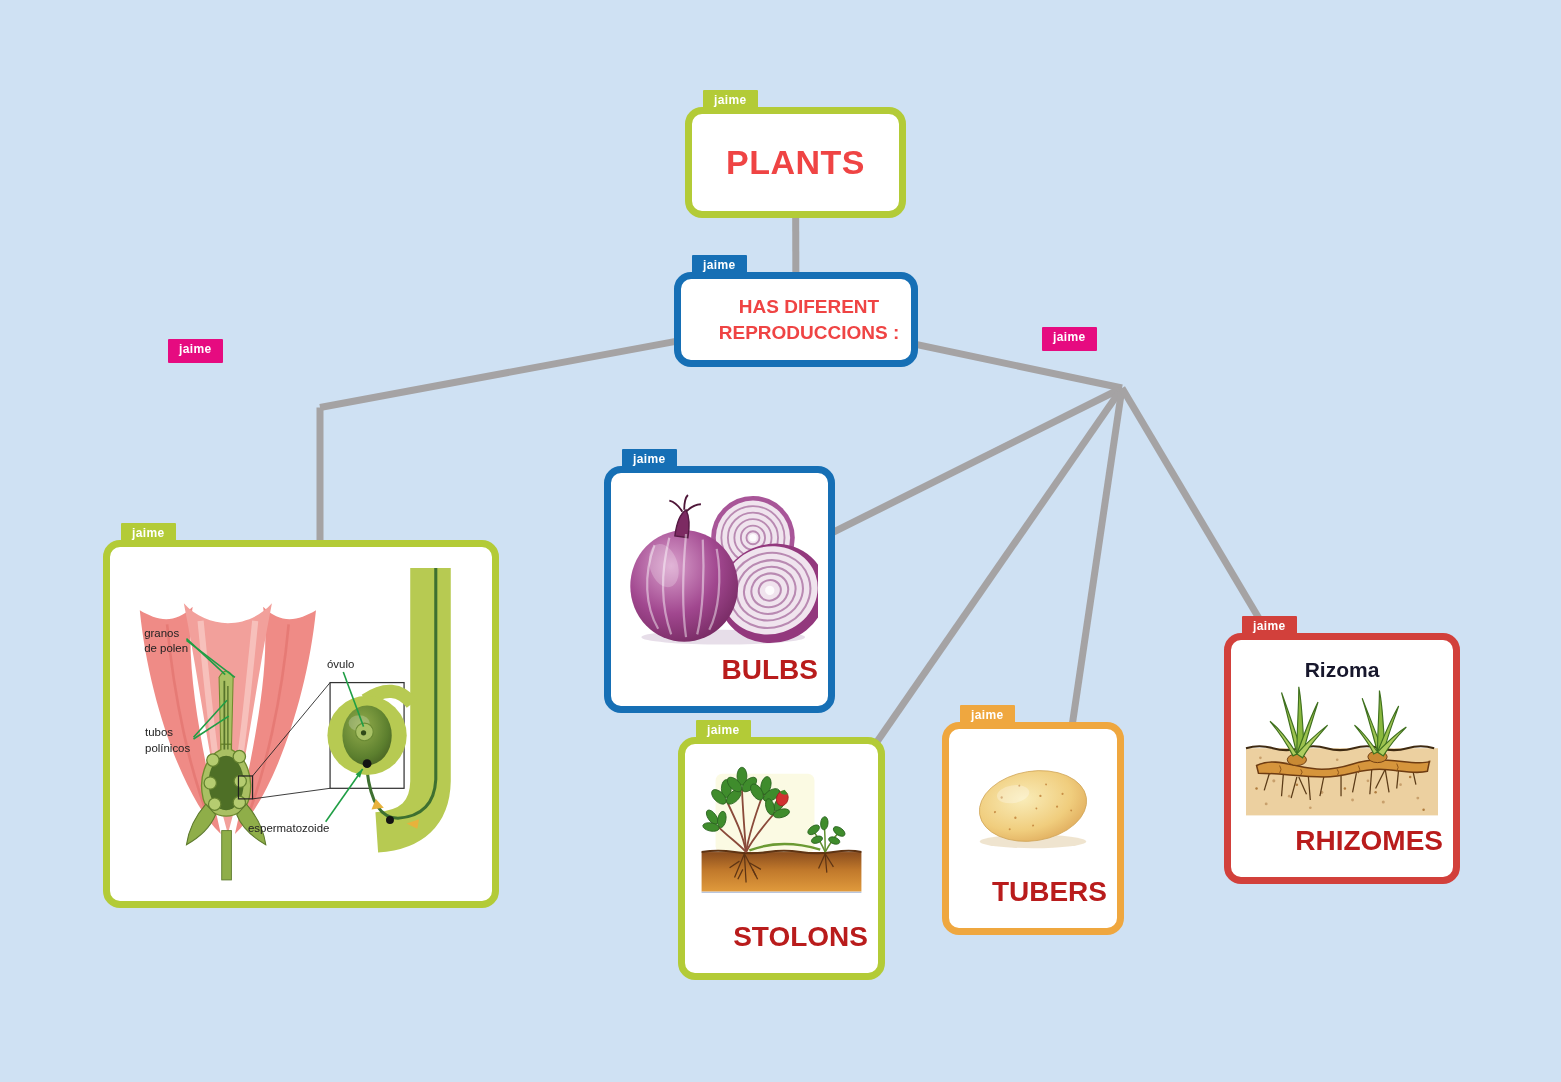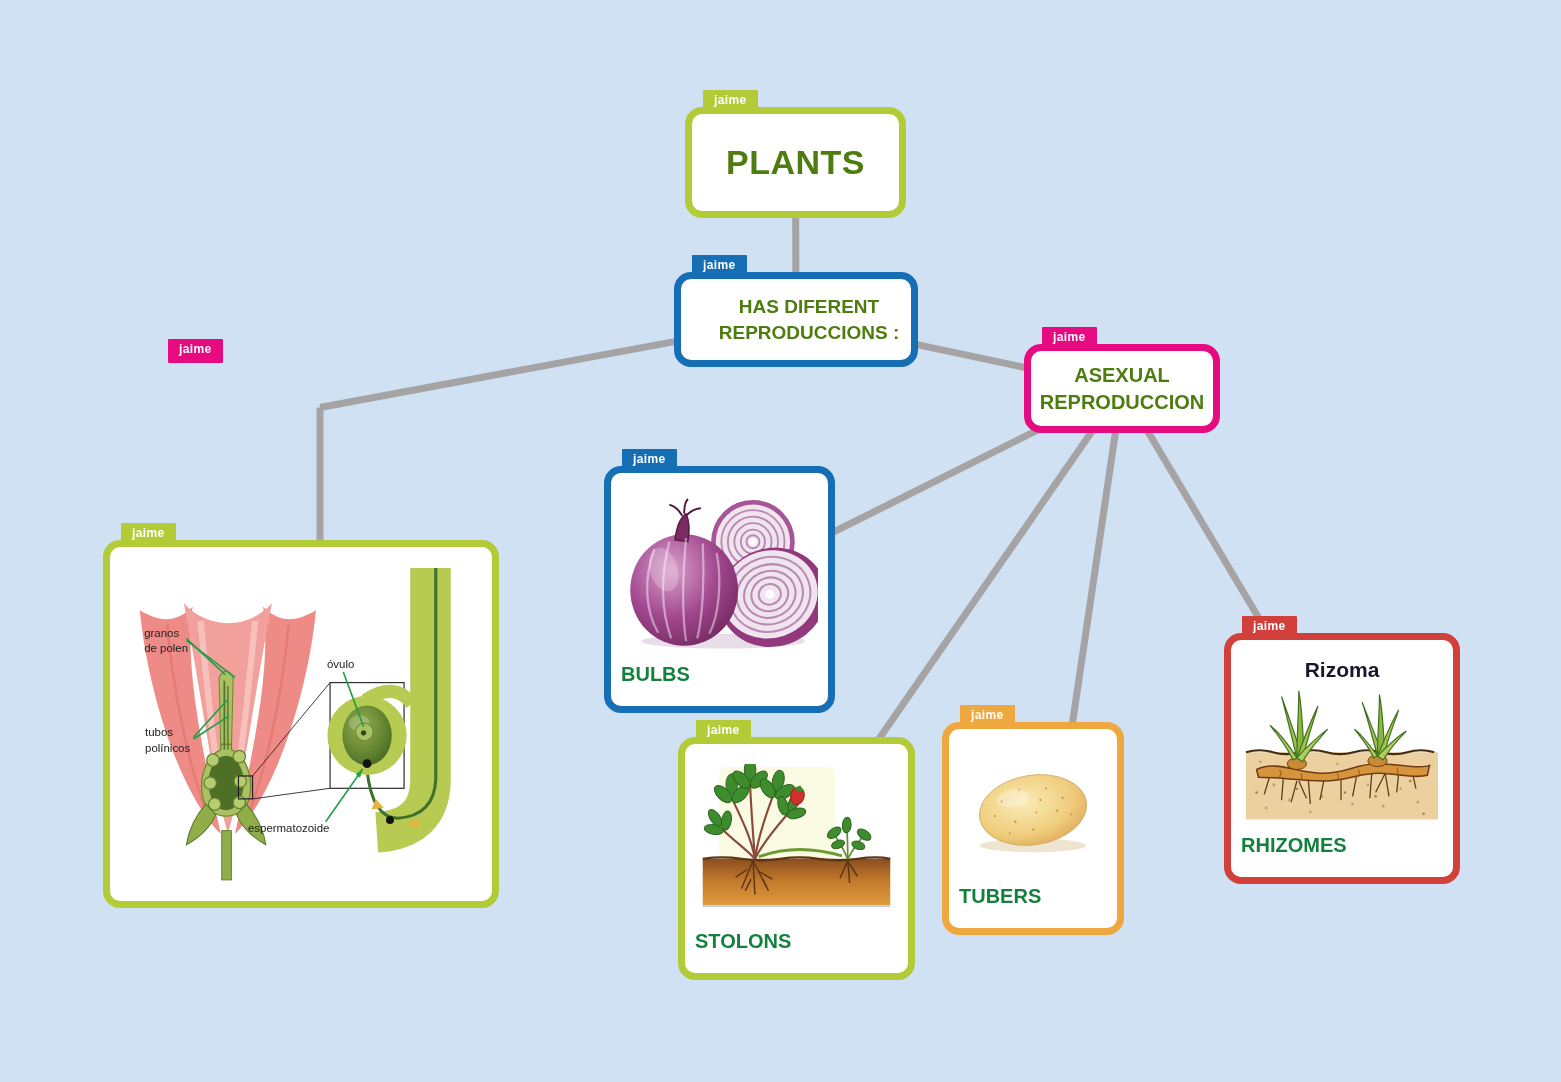--- a/index.html
+++ b/index.html
@@ -37,33 +37,33 @@
     border-radius:1px;
     z-index:3;
   }
   .c-green {--accent:#b3cb37;}
   .c-blue  {--accent:#166fb5;}
   .c-pink  {--accent:#e60b80;}
   .c-orange{--accent:#efa73f;}
   .c-red   {--accent:#d2403b;}
 
   .node-label{
-    color:#4d7c0f;font-weight:700;text-align:center;line-height:1.32;
+    color:#ef4444;font-weight:700;text-align:center;line-height:1.32;
     padding:0 10px;
   }
   .label-xl{font-size:34px;letter-spacing:.5px;}
   .label-xxl{font-size:36px;letter-spacing:.5px;}
   .label-md{font-size:19px;margin-left:26px;}
   .label-sm{font-size:20px;}
 
   
   .photo-body{padding:8px 10px;justify-content:flex-start;}
   .img-area{flex:1;display:flex;align-items:center;justify-content:center;width:100%;overflow:hidden;}
   .caption{
-    color:#15803d;font-weight:700;font-size:20px;text-align:left;
+    color:#b91c1c;font-weight:700;font-size:28px;text-align:right;
     margin:2px 0 12px 0;width:100%;
   }
   .img-title{
     color:#17172c;font-weight:700;font-size:21px;text-align:center;
     margin:10px 0 0 0;width:100%;
   }
   .figure-body{padding:6px;}
   .figure-body svg{width:100%;height:100%;}
   .diag-label{font-family:"Liberation Sans",sans-serif;font-size:13px;fill:#222222;}
 </style>
@@ -95,23 +95,20 @@
       <div class="node-label label-md">HAS DIFERENT REPRODUCCIONS :</div>
     </div>
     <div class="tag">jaime</div>
   </div>
 
   <div class="node c-pink" style="left:150px;top:339px;width:340px;">
     <div class="tag">jaime</div>
   </div>
 
   <div class="node c-pink" style="left:1024px;top:327px;width:196px;">
-    <div class="body" style="width:196px;height:89px;">
-      <div class="node-label label-sm">ASEXUAL REPRODUCCION</div>
-    </div>
     <div class="tag">jaime</div>
   </div>
 
   <div class="node c-green" style="left:103px;top:523px;width:434px;">
     <div class="body figure-body" style="width:396px;height:368px;">
       <svg viewBox="0 0 420 354" xmlns="http://www.w3.org/2000/svg">
         <defs>
           <radialGradient id="ovG" cx="40%" cy="35%" r="75%">
             <stop offset="0%" stop-color="#93ad4c"></stop>
               <stop offset="70%" stop-color="#5c7f2e"></stop>
@@ -242,21 +239,21 @@
           </g>
           <ellipse cx="46" cy="86" rx="15" ry="24" fill="#ffffff" opacity=".22" transform="rotate(-18 46 86)"></ellipse>
         </svg>
       </div>
       <div class="caption">BULBS</div>
     </div>
     <div class="tag">jaime</div>
   </div>
 
   <div class="node c-green" style="left:678px;top:720px;width:237px;">
-    <div class="body photo-body" style="width:237px;height:243px;">
+    <div class="body photo-body" style="width:207px;height:243px;">
       <div class="img-area">
         <svg viewBox="0 0 210 155" width="205" height="152" xmlns="http://www.w3.org/2000/svg">
           <defs>
             <linearGradient id="soilG" x1="0" y1="0" x2="0" y2="1">
               <stop offset="0%" stop-color="#8a4d1e"></stop>
                 <stop offset="45%" stop-color="#c0782b"></stop>
                 <stop offset="100%" stop-color="#e09a3c"></stop>
             </linearGradient>
           </defs>
           <rect x="25" y="2" width="120" height="96" rx="8" fill="#fbf9e0" opacity=".9"></rect>

